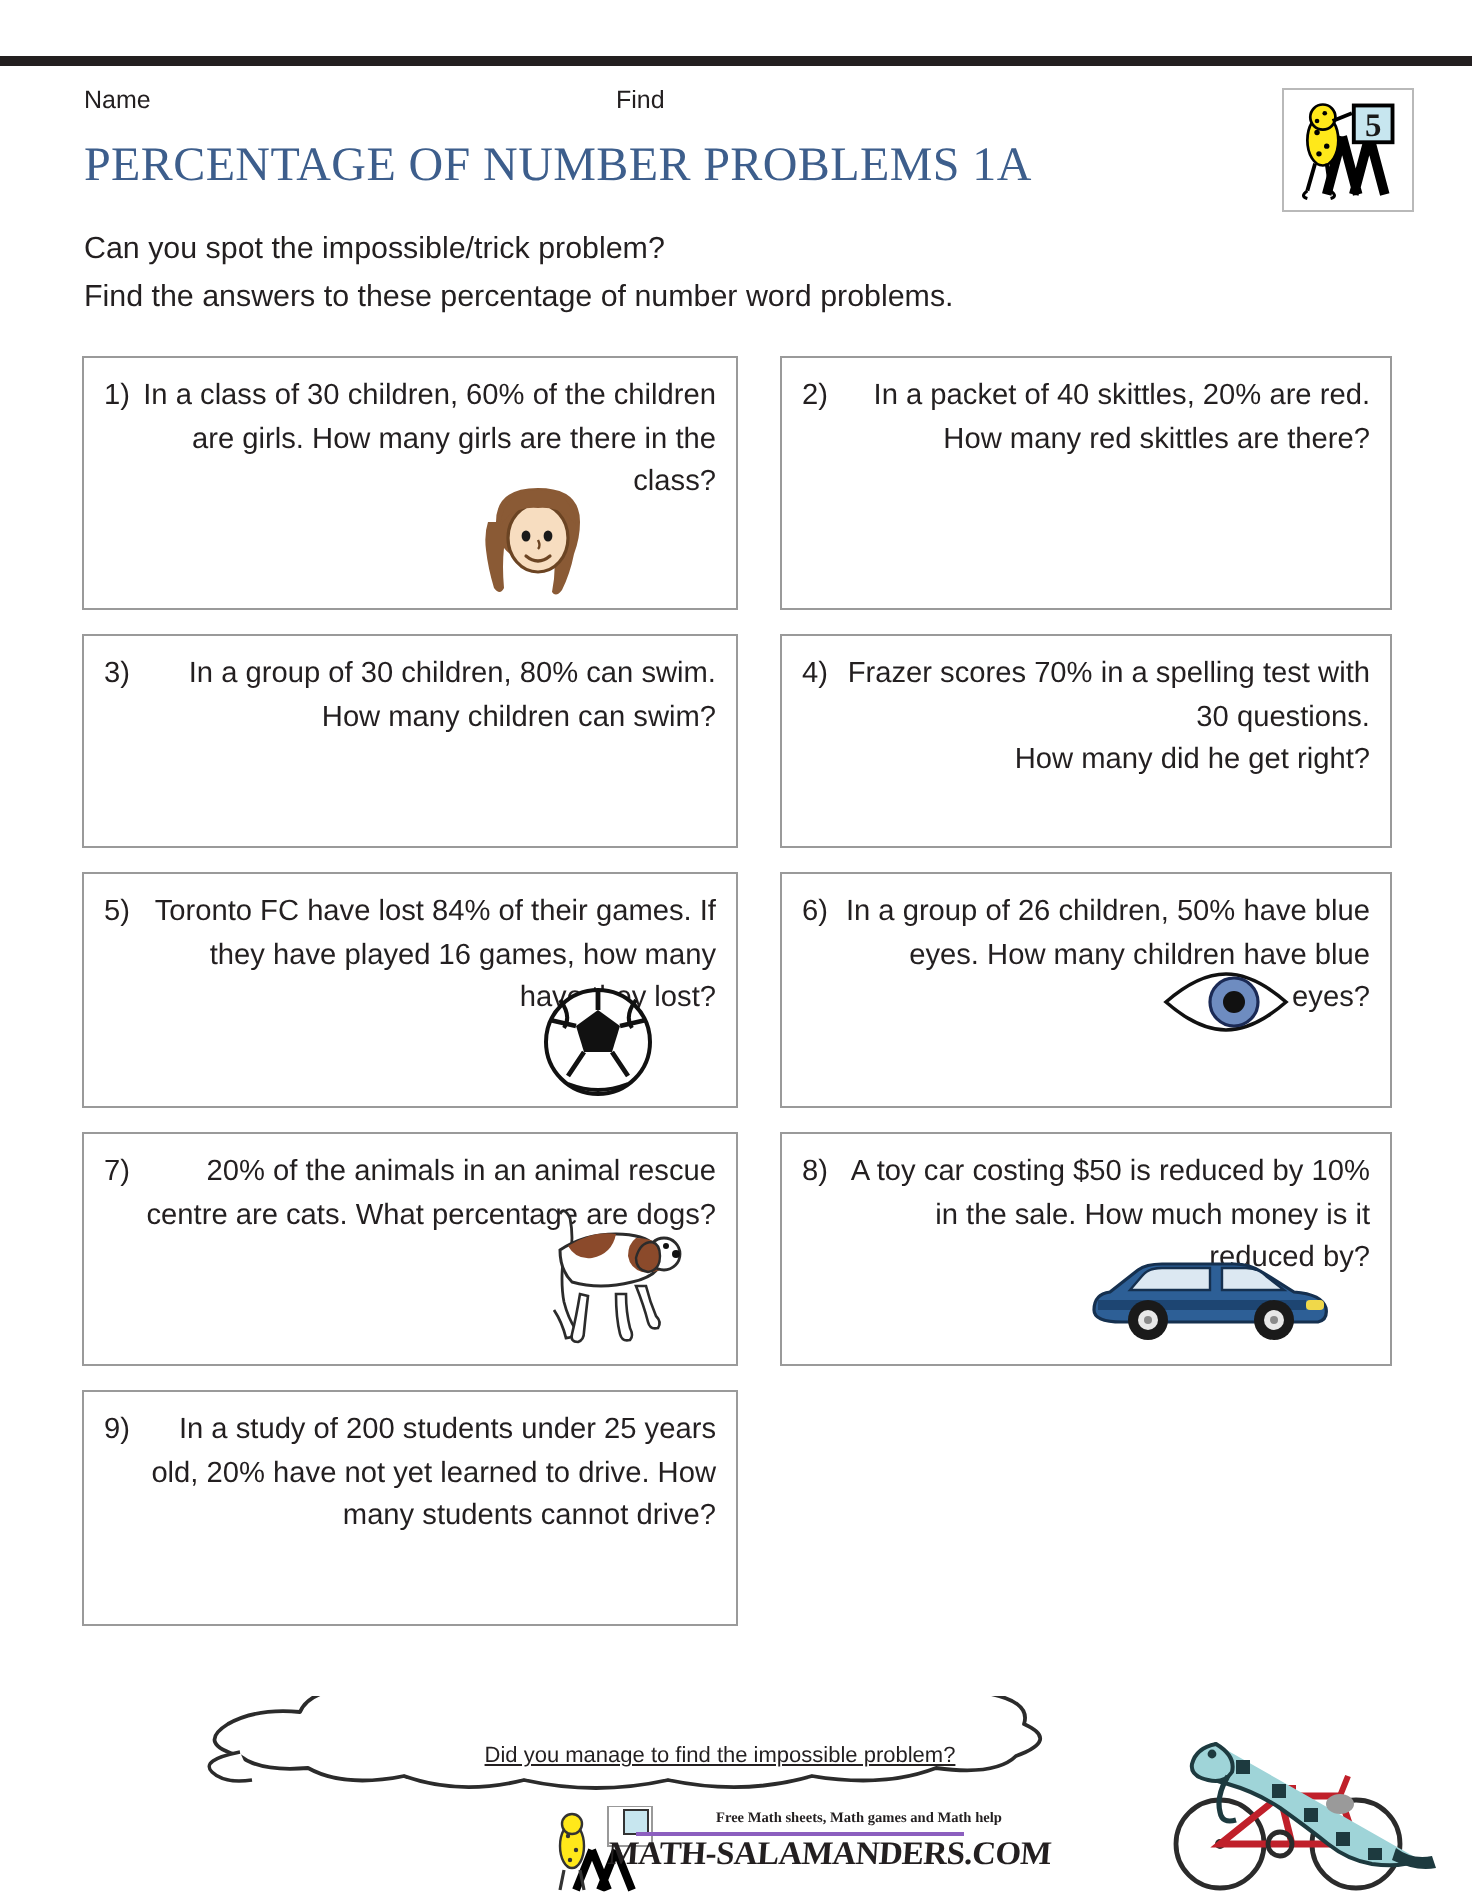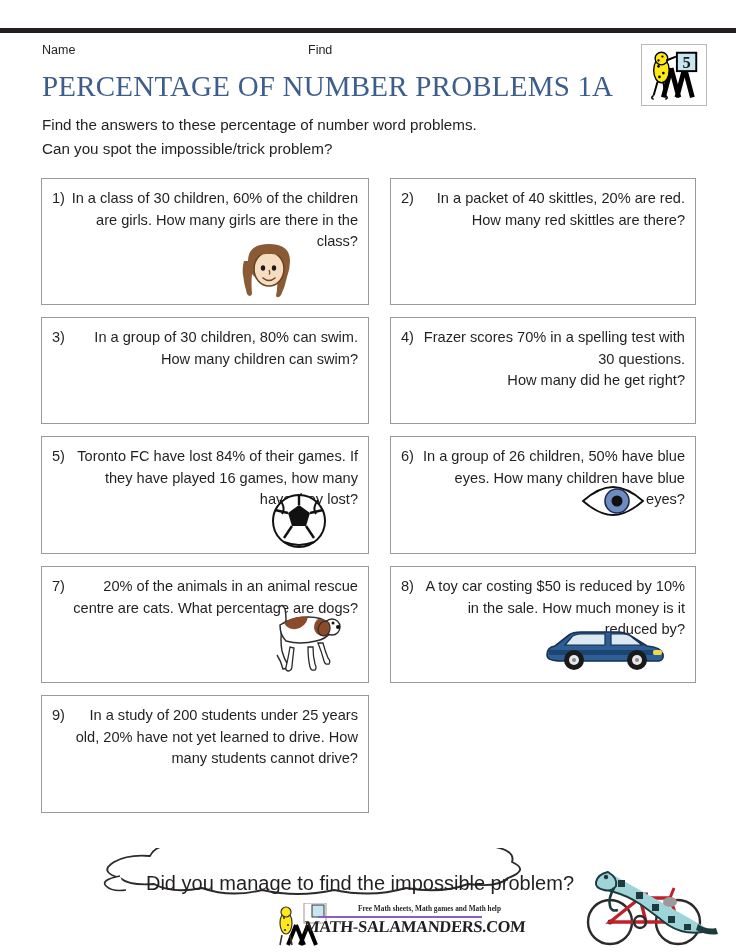--- a/index.html
+++ b/index.html
@@ -46,21 +46,21 @@
     border: 1px solid #b9b9b9;
     background: #fff;
   }
   .corner-logo svg { display: block; width: 100%; height: 100%; }
 
   
   .title {
     position: absolute;
     left: 42px; top: 70px;
     font-family: "Liberation Serif", serif;
-    font-size: 29px;
+    font-size: 24px;
     letter-spacing: 0.2px;
     color: #3d5e8c;
     white-space: nowrap;
   }
 
   
   .instructions {
     position: absolute;
     left: 42px; top: 113px;
     width: 620px;
@@ -116,22 +116,23 @@
     position: absolute;
     left: 60px; top: 848px;
     width: 600px; height: 70px;
   }
   .bubble-wrap svg { display: block; }
   .bubble-text {
     position: absolute;
     left: 0; top: 24px;
     width: 600px;
     text-align: center;
-    font-size: 20px;
-    color: #231f20;
+    font-size: 11px;
+    color: #231f20;
+    text-decoration: underline;
   }
 
   
   .lizard {
     position: absolute;
     left: 578px; top: 858px;
     width: 140px; height: 92px;
   }
   .lizard svg { display: block; }
 
@@ -200,22 +201,22 @@
       <circle cx="22" cy="29" r="1.4" fill="#000"></circle>
       <circle cx="18" cy="33" r="1.4" fill="#000"></circle>
       <circle cx="21" cy="12" r="1.2" fill="#000"></circle>
       <circle cx="17" cy="16" r="1.2" fill="#000"></circle>
     </svg>
   </div>
 
   <div class="title">PERCENTAGE OF NUMBER PROBLEMS 1A</div>
 
   <div class="instructions">
+    <div>Can you spot the impossible/trick problem?</div>
     <div>Find the answers to these percentage of number word problems.</div>
-    <div>Can you spot the impossible/trick problem?</div>
   </div>
 
   <div class="grid">
 
     <div class="row r1">
       <div class="cell">
         <div class="qtext">
           <span class="qnum">1)</span>
           <span class="qbody">In a class of 30 children, 60% of the children are girls. How many girls are there in the class?</span>
         </div>

